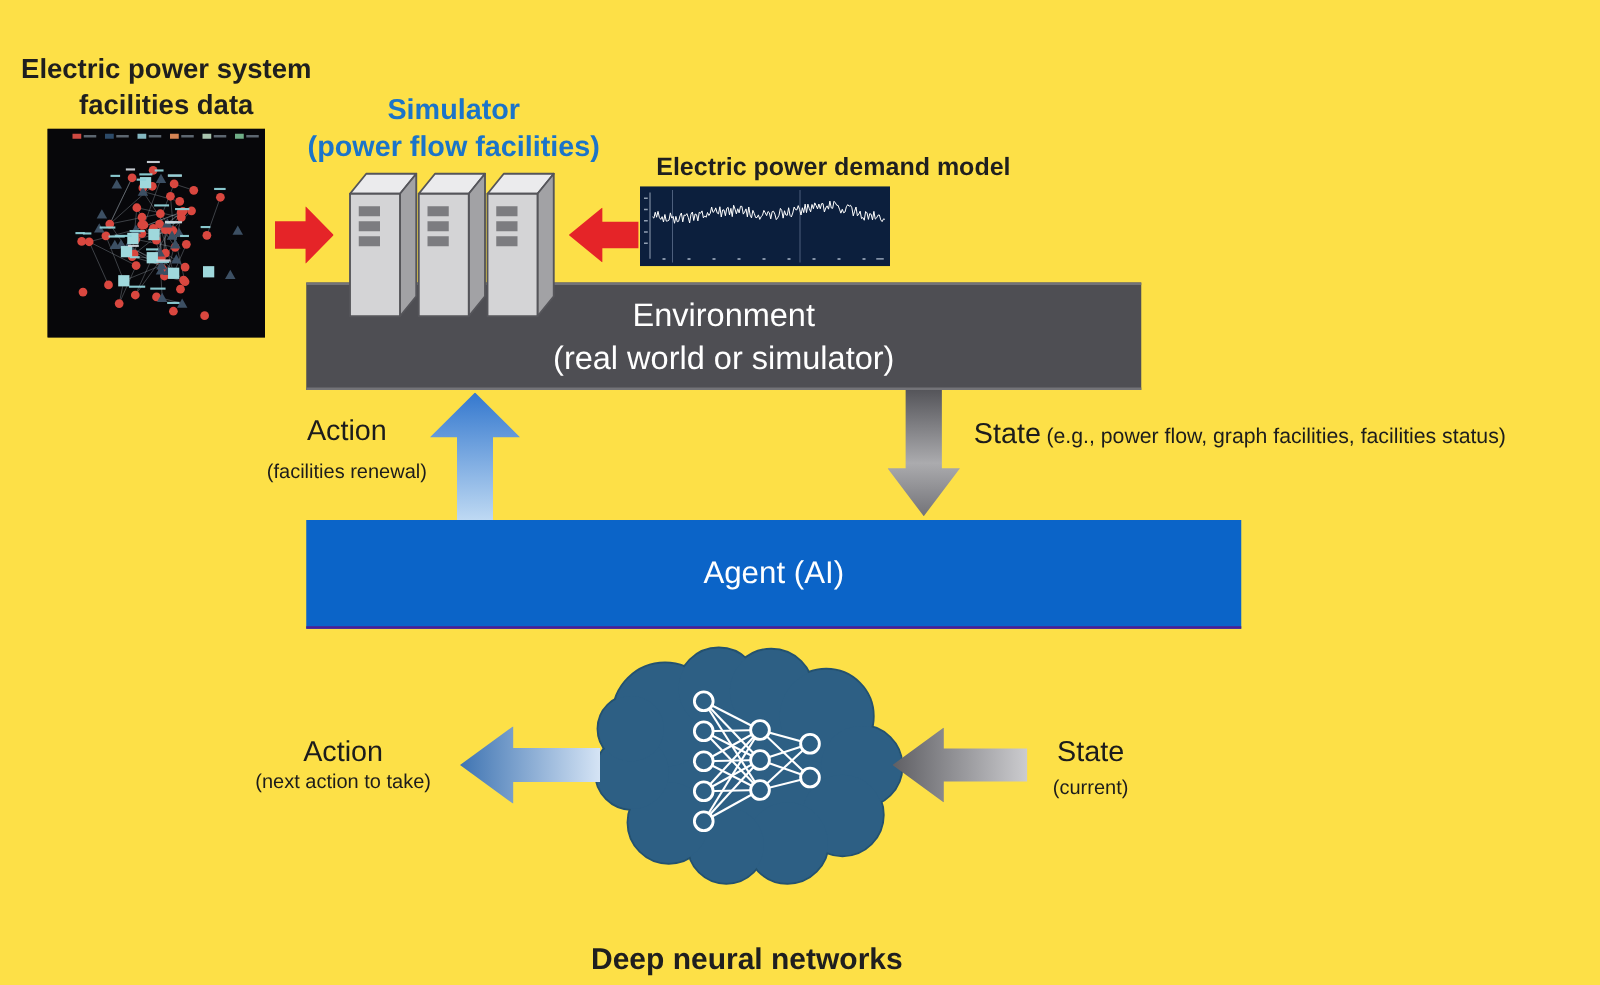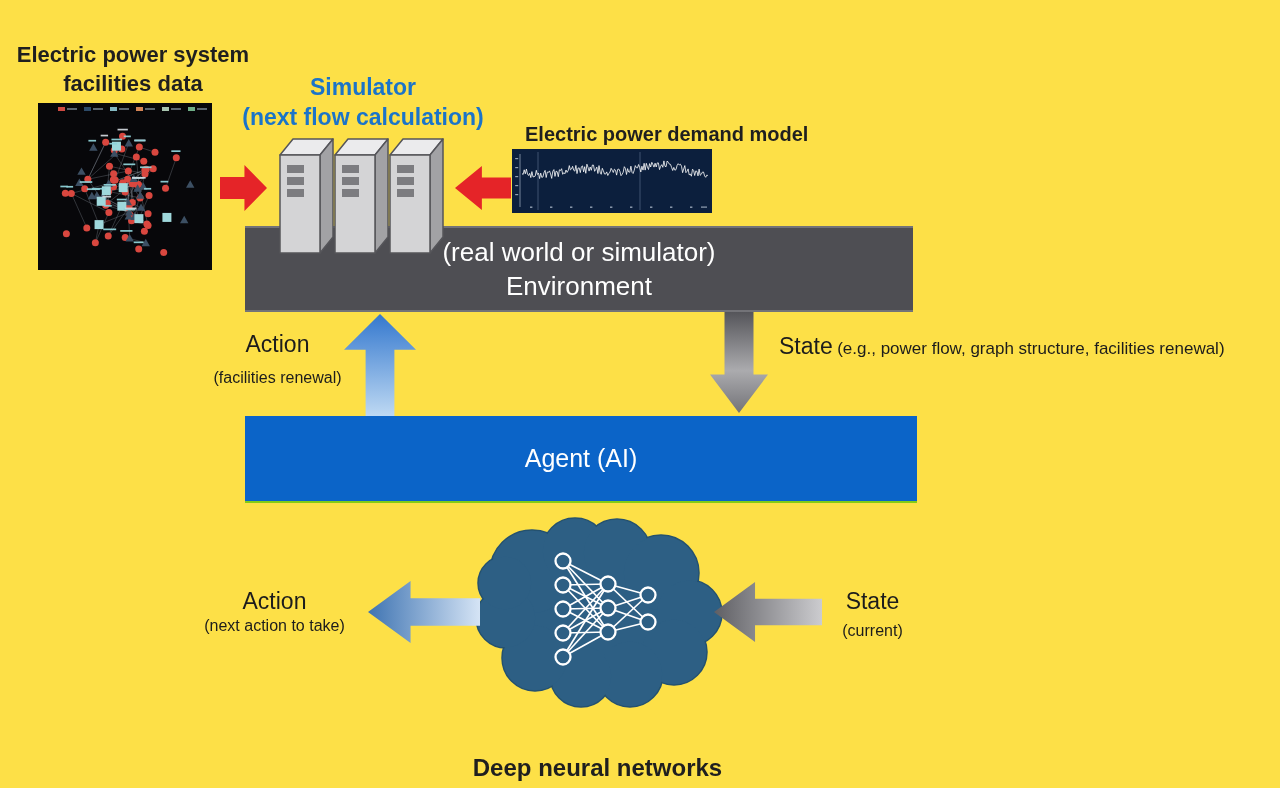--- a/index.html
+++ b/index.html
@@ -24,22 +24,22 @@
 
   
   #demand-label { left:509px; top:123px; width:320px; font-size:20px; font-weight:600;margin-left:16px; }
   #demand-chart { left:512px; top:149px; width:200px; height:64px; }
 
   
   .band { display:flex; flex-direction:column; align-items:center; justify-content:center; color:#fff; }
   #environment-bar { left:245px; top:226px; width:668px; height:86px;
       border-top:2px solid #737378; border-bottom:2px solid #737378;
       font-size:26px; line-height:34px; font-weight:400; z-index:2; }
-  #agent-bar { left:245px; top:416px; width:672px; height:87px;
-      border-bottom:2px solid #84cc16; font-size:25px; font-weight:400; z-index:2; }
+  #agent-bar { left:245px; top:416px; width:748px; height:87px;
+      border-bottom:2px solid #4c1d95; font-size:25px; font-weight:400; z-index:2; }
 
   
   .arrow { position:absolute; }
   #red-arrow-in-left { left:220px; top:165px; width:47px; height:46px;
       clip-path:polygon(0 26%, 52% 26%, 52% 0, 100% 50%, 52% 100%, 52% 74%, 0 74%); }
   #red-arrow-in-right { left:455px; top:166px; width:56px; height:44px;
       clip-path:polygon(100% 26%, 48% 26%, 48% 0, 0 50%, 48% 100%, 48% 74%, 100% 74%); }
   #action-up-arrow { left:344px; top:314px; width:72px; height:102px; z-index:1;
       clip-path:polygon(50% 0, 100% 35%, 70% 35%, 70% 100%, 30% 100%, 30% 35%, 0 35%); }
   #state-down-arrow { left:710px; top:312px; width:58px; height:101px; z-index:1;
@@ -258,21 +258,21 @@
       <rect x="65.23215196514502" y="125.50512894894928" width="12.938185286941007" height="1.7" fill="#8fd2d8" opacity="0.95"></rect>
       <rect x="85.76383497286588" y="32.53044038801454" width="7.061462906654924" height="1.7" fill="#8fd2d8" opacity="0.95"></rect>
       <rect x="87.06430321279913" y="104.53160422877409" width="11.232708723982796" height="1.7" fill="#cdd4da" opacity="0.95"></rect>
       <rect x="50.41541500436142" y="36.85729340557009" width="7.654234600486234" height="1.7" fill="#8fd2d8" opacity="0.95"></rect>
       <rect x="28.333330773282796" y="82.91585750202648" width="6.776146734366193" height="1.7" fill="#8fd2d8" opacity="0.95"></rect>
       <rect x="73.44564773561433" y="35.65572717250325" width="10.479726005578414" height="1.7" fill="#8fd2d8" opacity="0.95"></rect>
     </svg>
 
   <div class="abs center" id="simulator-label" style="color: rgb(27, 116, 201);">
     <div>Simulator</div>
-    <div>(next flow calculation)</div>
+    <div>(power flow facilities)</div>
   </div>
   <svg class="abs" id="server-group" viewBox="0 0 172 120">
       <polygon points="4,19 17,3 57,3 44,19" fill="#ebebed" stroke="#55555a" stroke-width="1.5" stroke-linejoin="round"></polygon>
       <polygon points="44,19 57,3 57,101 44,117" fill="#a2a2a5" stroke="#55555a" stroke-width="1.5" stroke-linejoin="round"></polygon>
       <rect x="4" y="19" width="40" height="98" fill="#d4d4d6" stroke="#55555a" stroke-width="1.5" stroke-linejoin="round"></rect>
       <rect x="11" y="29" width="17" height="8" fill="#7c7c80"></rect>
       <rect x="11" y="41" width="17" height="8" fill="#7c7c80"></rect>
       <rect x="11" y="53" width="17" height="8" fill="#7c7c80"></rect>
       <polygon points="59,19 72,3 112,3 99,19" fill="#ebebed" stroke="#55555a" stroke-width="1.5" stroke-linejoin="round"></polygon>
       <polygon points="99,19 112,3 112,101 99,117" fill="#a2a2a5" stroke="#55555a" stroke-width="1.5" stroke-linejoin="round"></polygon>
@@ -309,36 +309,36 @@
       <rect x="158" y="57.5" width="2.4" height="1.4" fill="#93a1b4"></rect>
       <rect x="178" y="57.5" width="2.4" height="1.4" fill="#93a1b4"></rect>
       <rect x="189" y="57.5" width="6" height="1.2" fill="#93a1b4"></rect>
       <polyline points="10.0,24.5 11.1,25.5 12.2,20.8 13.3,24.8 14.4,20.1 15.5,25.0 16.6,26.5 17.7,24.3 18.8,28.6 19.9,22.6 21.0,27.9 22.1,27.7 23.2,27.1 24.3,21.3 25.4,25.5 26.5,24.1 27.6,29.6 28.7,24.1 29.8,28.4 30.9,28.0 32.0,23.7 33.1,21.4 34.2,28.5 35.3,23.0 36.4,23.4 37.5,21.9 38.6,24.9 39.7,29.4 40.8,22.3 41.9,20.6 43.0,27.4 44.1,22.2 45.2,22.7 46.3,27.7 47.4,20.8 48.5,21.6 49.6,19.7 50.7,25.3 51.8,23.7 52.9,24.8 54.0,21.0 55.1,23.4 56.2,21.6 57.3,16.6 58.4,20.9 59.5,20.0 60.6,17.3 61.7,21.3 62.8,22.1 63.9,16.4 65.0,24.6 66.1,19.0 67.2,18.9 68.3,23.6 69.4,17.7 70.5,16.9 71.6,22.9 72.7,17.7 73.8,24.3 74.9,15.2 76.0,18.3 77.1,22.1 78.2,18.0 79.3,21.3 80.4,16.0 81.5,16.1 82.6,22.3 83.7,20.5 84.8,18.1 85.9,24.5 87.0,16.6 88.1,23.1 89.2,25.3 90.3,19.3 91.4,21.8 92.5,25.0 93.6,25.1 94.7,22.9 95.8,26.5 96.9,24.4 98.0,23.1 99.1,19.3 100.2,21.2 101.3,23.5 102.4,20.2 103.5,21.2 104.6,26.1 105.7,20.4 106.8,20.0 107.9,22.3 109.0,26.7 110.1,25.3 111.2,23.2 112.3,17.7 113.4,19.4 114.5,25.5 115.6,19.6 116.7,23.0 117.8,23.2 118.9,17.2 120.0,23.3 121.1,24.5 122.2,21.4 123.3,16.6 124.4,18.7 125.5,18.9 126.6,15.5 127.7,18.6 128.8,23.0 129.9,17.2 131.0,21.1 132.1,14.3 133.2,21.1 134.3,14.3 135.4,17.8 136.5,20.5 137.6,14.6 138.7,18.0 139.8,13.3 140.9,15.5 142.0,18.1 143.1,14.2 144.2,18.0 145.3,13.9 146.4,13.9 147.5,20.6 148.6,17.4 149.7,15.7 150.8,18.3 151.9,11.9 153.0,17.3 154.1,17.7 155.2,12.0 156.3,13.3 157.4,15.2 158.5,15.4 159.6,18.4 160.7,21.5 161.8,18.4 162.9,21.2 164.0,20.6 165.1,16.4 166.2,14.7 167.3,16.0 168.4,15.2 169.5,17.2 170.6,23.7 171.7,20.0 172.8,16.6 173.9,23.7 175.0,22.3 176.1,19.9 177.2,25.8 178.3,25.0 179.4,27.2 180.5,20.2 181.6,21.3 182.7,26.5 183.8,21.9 184.9,22.4 186.0,26.9 187.1,20.1 188.2,26.3 189.3,25.3 190.4,23.1 191.5,23.0 192.6,26.9 193.7,28.3 194.8,26.1 195.9,26.5" fill="none" stroke="#ffffff" stroke-width="0.8"></polyline>
     </svg>
 
   <div class="arrow" id="red-arrow-in-left" style="background: rgb(229, 36, 40);"></div>
   <div class="arrow" id="red-arrow-in-right" style="background: rgb(229, 36, 40);"></div>
 
   <div class="abs band" id="environment-bar" style="background: rgb(78, 78, 83);">
+    <div>Environment</div>
     <div>(real world or simulator)</div>
-    <div>Environment</div>
   </div>
 
   <div class="arrow" id="action-up-arrow" style="background: linear-gradient(to top, rgb(190, 217, 243), rgb(52, 120, 206));"></div>
   <div class="arrow" id="state-down-arrow" style="background: linear-gradient(rgb(85, 85, 90), rgb(171, 171, 174) 58%, rgb(115, 115, 120));"></div>
 
   <div class="abs center" id="action-up-label">
     <div class="h-label">Action</div>
     <div class="sub-label">(facilities renewal)</div>
   </div>
 
   <div class="abs" id="state-reward-label">
     <div>
       <span class="h-label">State</span>
-      <span class="detail">(e.g., power flow, graph structure, facilities renewal)</span>
+      <span class="detail">(e.g., power flow, graph facilities, facilities status)</span>
     </div>
   </div>
 
   <div class="abs band" id="agent-bar" style="background: rgb(11, 100, 200);">
     <div>Agent (AI)</div>
   </div>
 
   <svg class="abs" id="dnn-cloud" viewBox="0 0 256 205">
       <circle cx="64" cy="66" r="42" fill="#2d5f84" stroke="#24516f" stroke-width="1.5"></circle>
       <circle cx="107" cy="45" r="33" fill="#2d5f84" stroke="#24516f" stroke-width="1.5"></circle>

